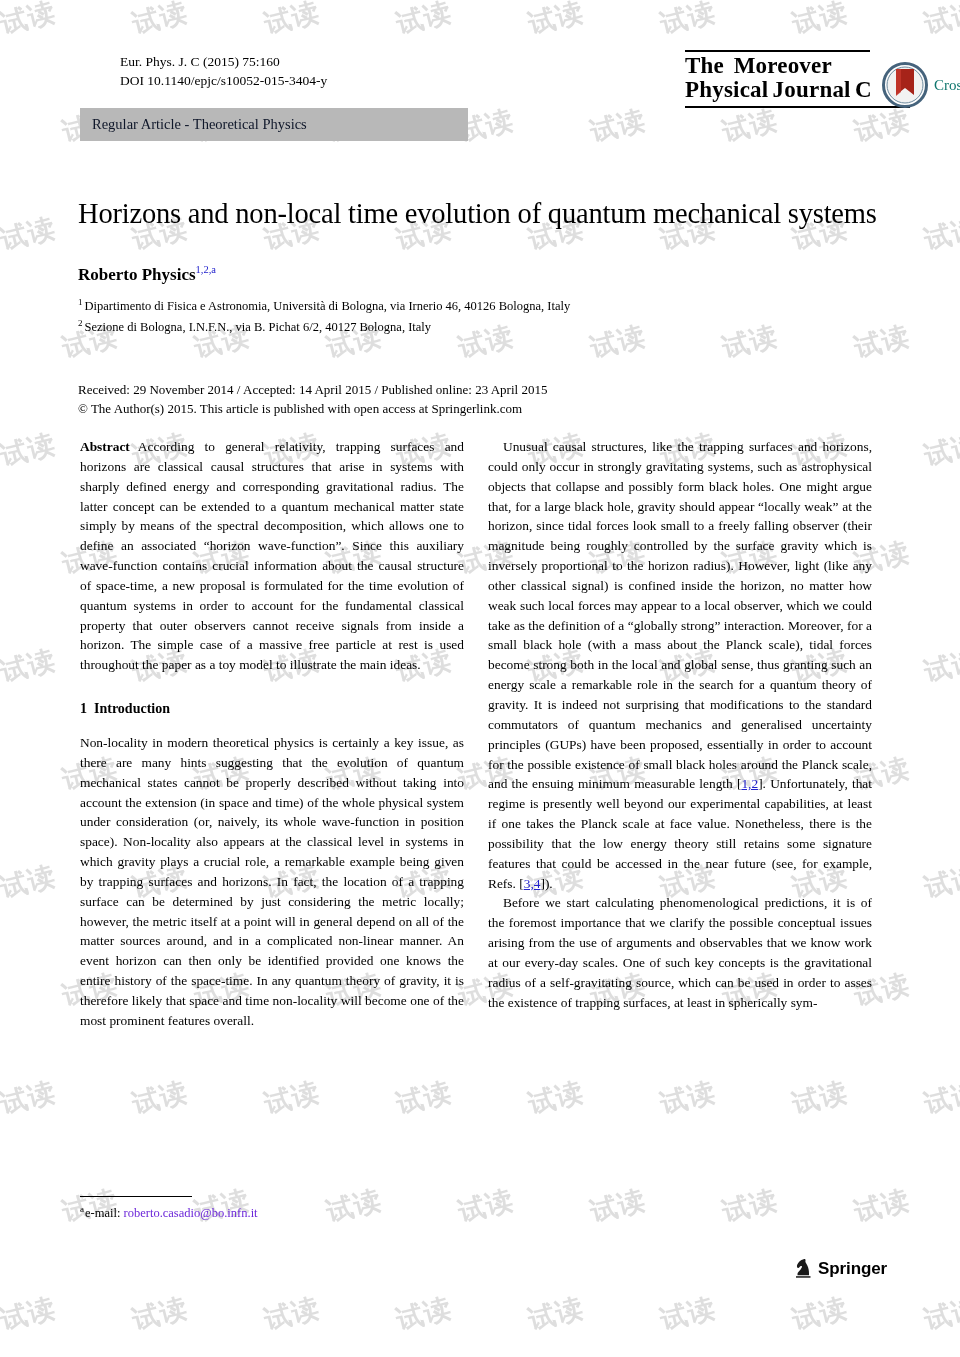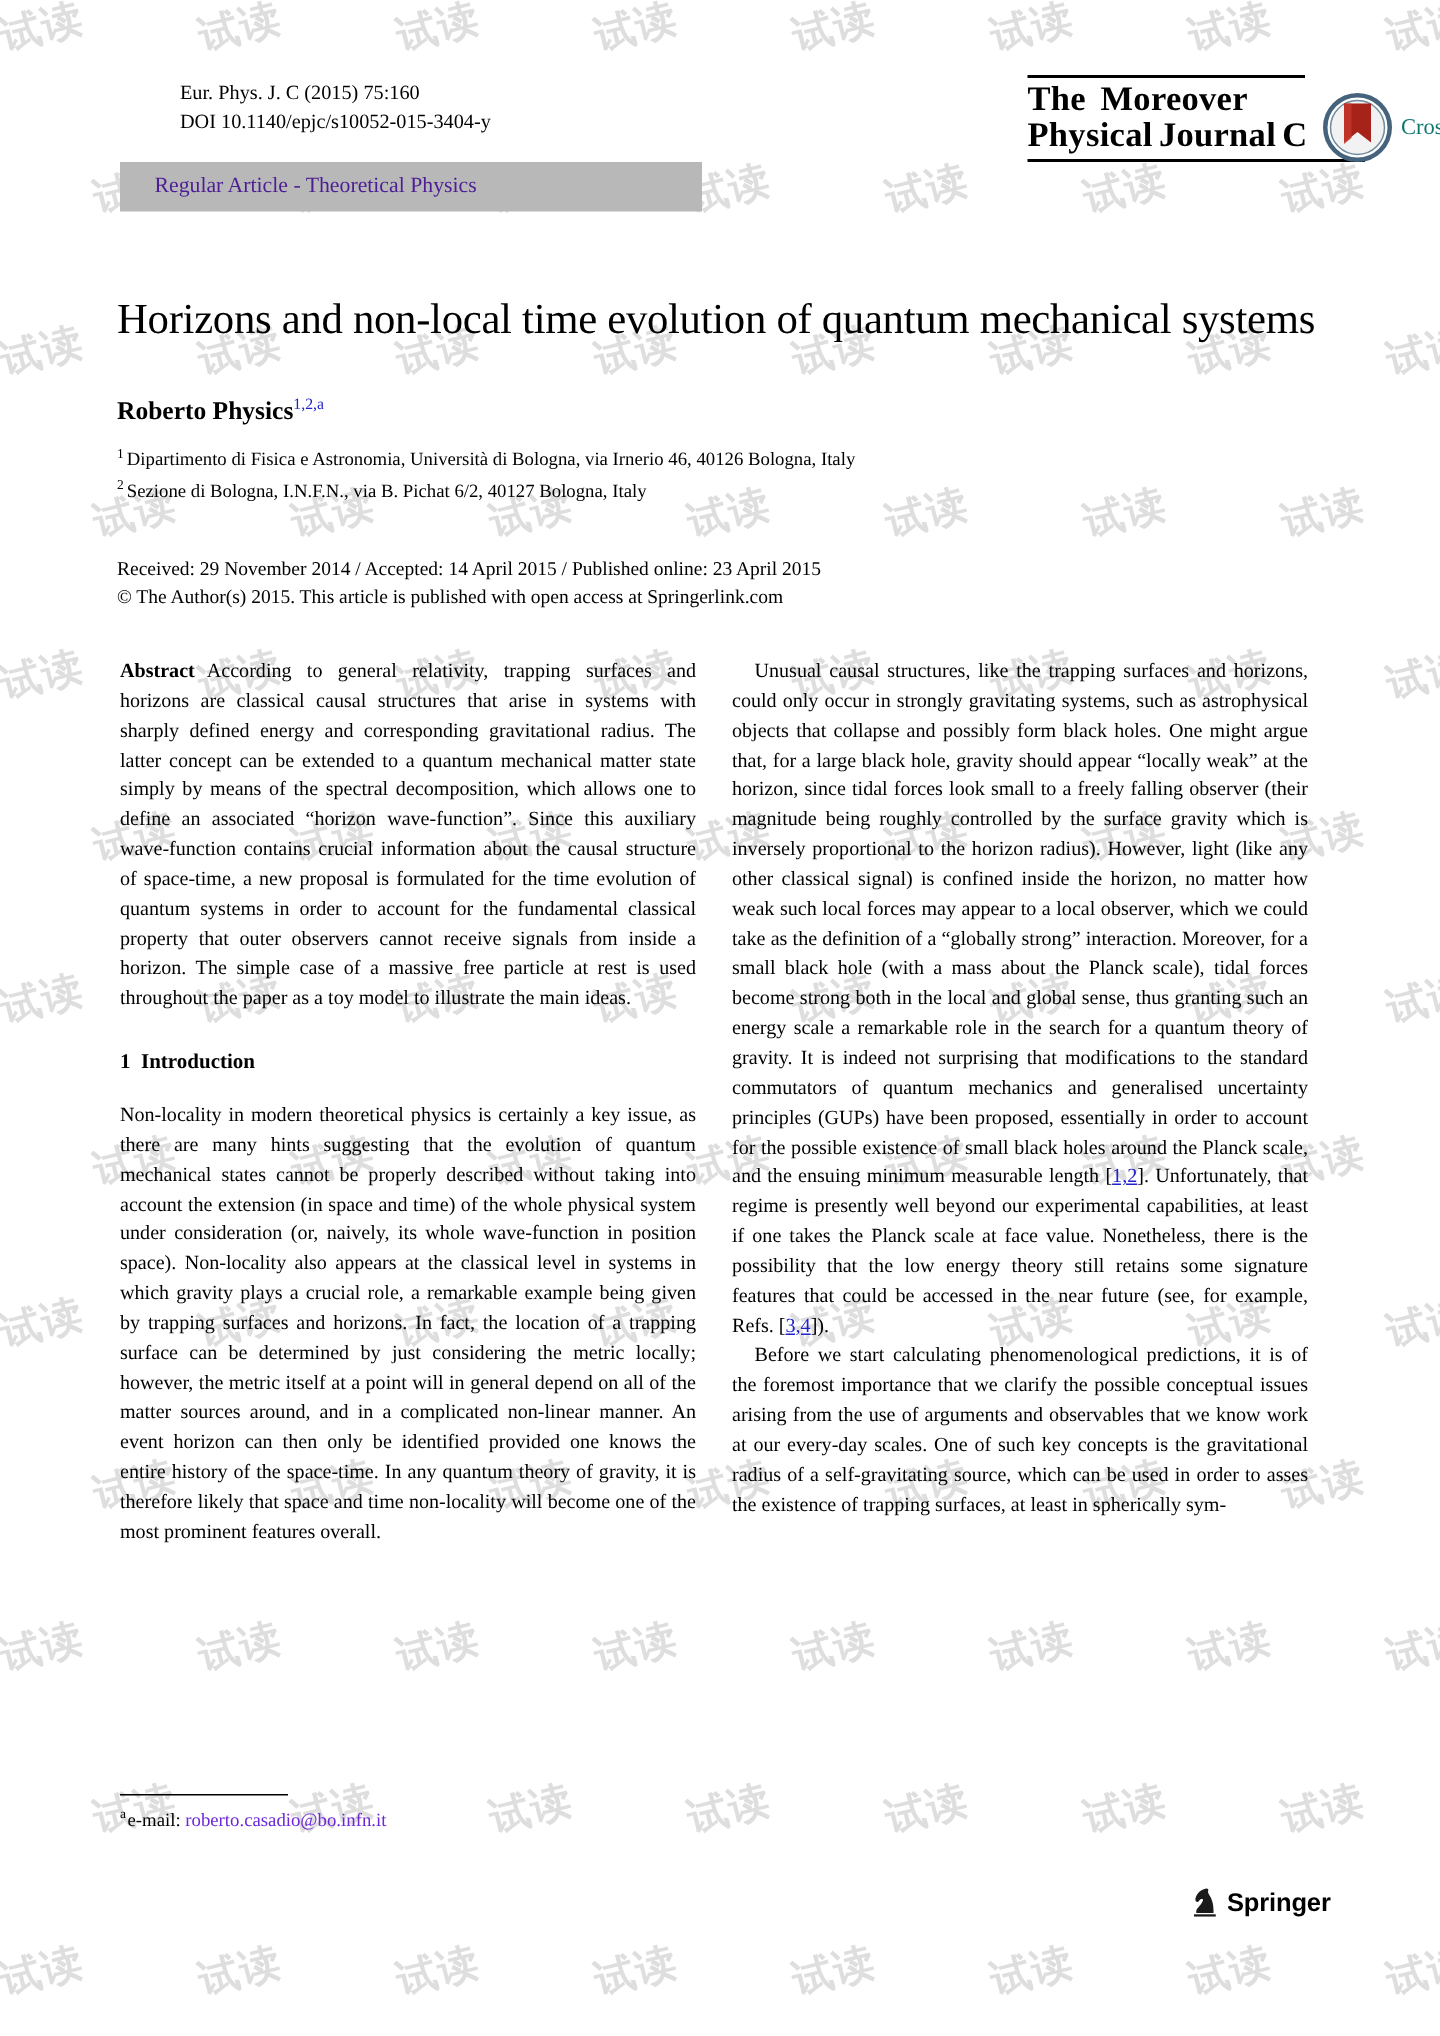--- a/index.html
+++ b/index.html
@@ -118,23 +118,23 @@
     position: absolute;
     left: 80px;
     top: 108px;
     width: 388px;
     height: 33px;
     background: #b8b8b8;
     display: flex;
     align-items: center;
   }
   .article-type-band span {
-    padding-left: 23px;
+    padding-left: 12px;
     font-size: 14.5px;
-    color: #4c1d95;
+    color: #0f172a;
   }
 
   .title {
     position: absolute;
     left: 78px;
     top: 176px;
     width: 800px;
     font-size: 28.5px;
     font-weight: 400;
     line-height: 37px;
@@ -166,21 +166,21 @@
   .affils .aff { white-space: nowrap; }
   .affils sup {
     font-size: 9px;
     vertical-align: super;
     margin-right: 2px;
   }
 
   .dates {
     position: absolute;
     left: 78px;
-    top: 369px;
+    top: 380px;
     width: 740px;
     font-size: 13px;
     line-height: 19px;
   }
   .dates div { white-space: nowrap; }
 
   
   .col {
     position: absolute;
     top: 437px;

